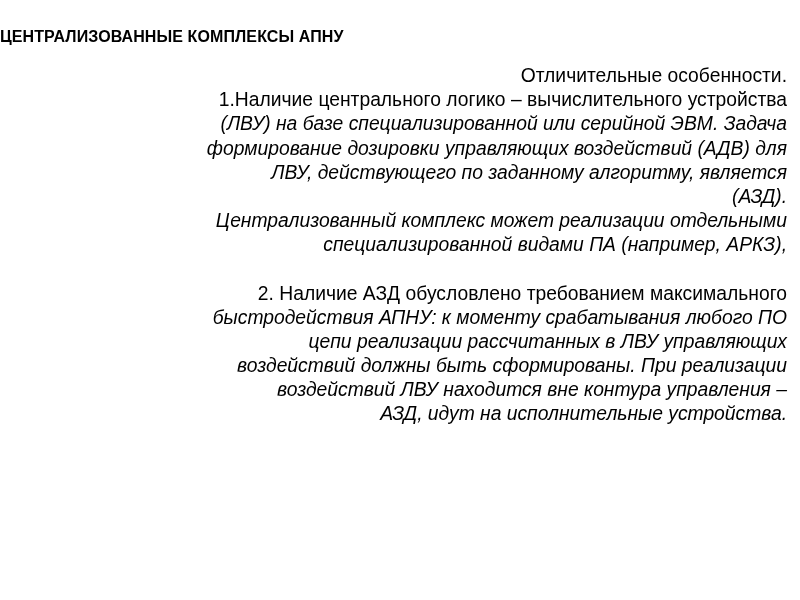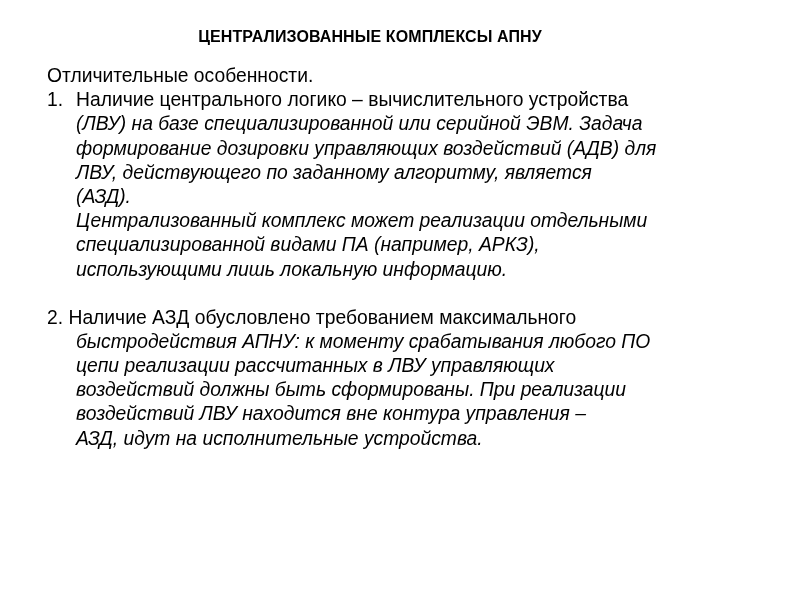--- a/index.html
+++ b/index.html
@@ -13,37 +13,37 @@
       position: relative;
       overflow: hidden;
       font-family: "Liberation Sans", sans-serif;
       color: #000000;
     }
     .slide-title {
       position: absolute;
       left: 0;
       top: 27px;
       width: 740px;
-      text-align: center;
       font-weight: bold;
       font-size: 16px;
       line-height: 20px;
       letter-spacing: 0.1px;
     }
     .content {
       position: absolute;
       left: 47px;
       top: 64px;
       width: 740px;
       font-size: 19.3px;
       line-height: 24.2px;
     }
     .line {
       white-space: nowrap;
       height: 24.2px;
+      text-align: right;
     }
     .indent {
       padding-left: 29px;
       font-style: italic;
     }
     .num {
       display: inline-block;
       width: 29px;
     }
     .num2 {
@@ -68,21 +68,20 @@
   <div>
     <div class="line">
       <span class="num">1.</span><span>Наличие центрального логико – вычислительного устройства</span>
     </div>
     <div class="line indent">(ЛВУ) на базе специализированной или серийной ЭВМ. Задача</div>
     <div class="line indent">формирование дозировки управляющих воздействий (АДВ) для</div>
     <div class="line indent">ЛВУ, действующего по заданному алгоритму,  является</div>
     <div class="line indent">(АЗД).</div>
     <div class="line indent">Централизованный комплекс может реализации отдельными</div>
     <div class="line indent">специализированной видами ПА (например, АРКЗ),</div>
-    <div class="line indent">использующими лишь локальную информацию.</div>
   </div>
 
   <div class="spacer"></div>
 
   <div>
     <div class="line">
       <span class="num2">2.</span> <span>Наличие АЗД обусловлено требованием максимального</span>
     </div>
     <div class="line indent">быстродействия АПНУ: к моменту срабатывания любого ПО</div>
     <div class="line indent">цепи реализации рассчитанных в ЛВУ управляющих</div>

